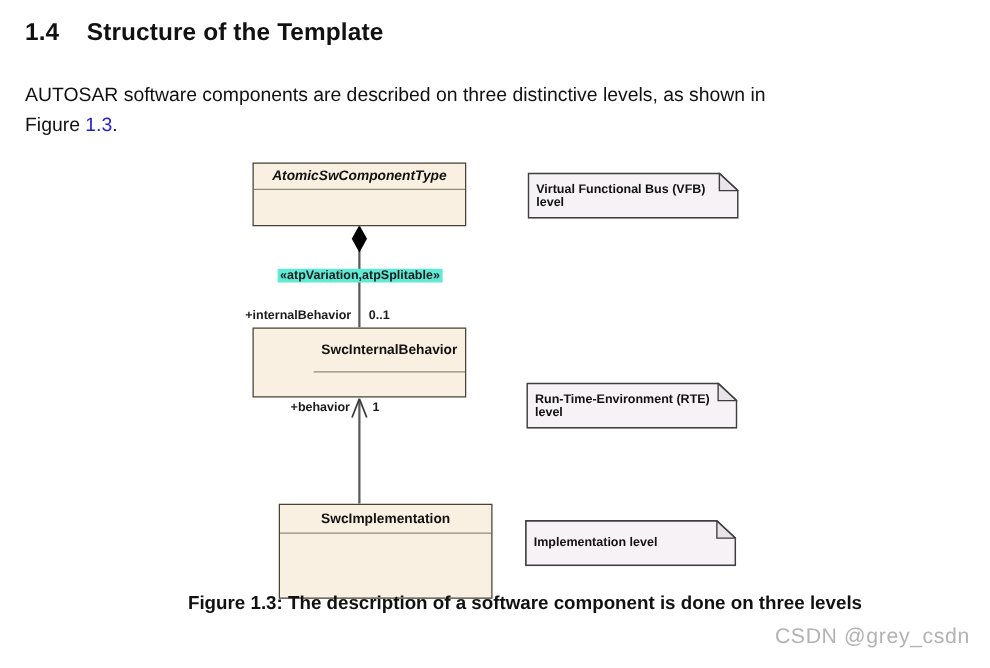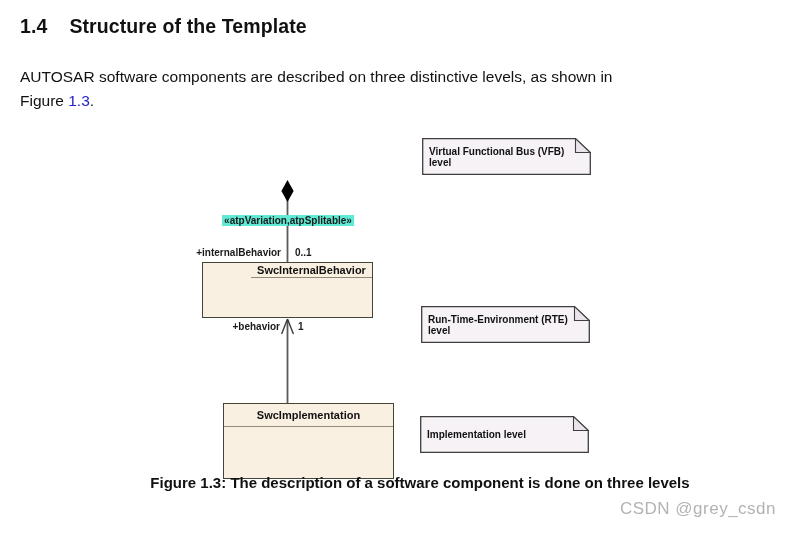--- a/index.html
+++ b/index.html
@@ -18,21 +18,21 @@
 
   
   .diagram { position: absolute; inset: 0; }
 
   .class-box { position: absolute; width: 171px; background: #faf0e1; border: 1.5px solid #44443a; }
   .class-title { display: flex; align-items: center; justify-content: center; border-bottom: 1.5px solid #8f8a7a; font-size: 11px; font-weight: bold; }
   .class-title.italic { font-style: italic; }
   #cls0 { left: 202px; top: 130px; height: 51px; }
   #cls0 .class-title { height: 21px; }
   #cls1 { left: 202px; top: 262px; height: 56px; }
-  #cls1 .class-title { height: 15px; margin-left: 48px; }
+  #cls1 .class-title { height: 35px; margin-left: 48px; }
   #cls2 { left: 202px; top: 403px; height: 76px; margin-left: 21px; }
   #cls2 .class-title { height: 23px; }
 
   .note { position: absolute; width: 169px; height: 37px; }
   .note svg { position: absolute; inset: 0; }
   .note-text { position: absolute; left: 7px; right: 16px; top: 0; bottom: 0; display: flex; align-items: center; font-size: 10px; font-weight: bold; color: #111; }
   #note0 { left: 422px; top: 138px; }
   #note1 { left: 421px; top: 270px; margin-top: 36px; }
   #note2 { left: 420px; top: 416px; }
 
@@ -65,20 +65,24 @@
     <svg class="connectors" width="792" height="534" viewBox="0 0 792 534">
       <line x1="287.5" y1="199" x2="287.5" y2="262" stroke="#5a5a5a" stroke-width="1.8"></line>
       <polygon points="287.5,180 293.6,191 287.5,202 281.4,191" fill="#000000"></polygon>
       <line x1="287.5" y1="320" x2="287.5" y2="403" stroke="#5a5a5a" stroke-width="1.8"></line>
       <g stroke="#3a3a3a" stroke-width="1.4" fill="none">
         <line x1="287.5" y1="319" x2="281.6" y2="334"></line>
         <line x1="287.5" y1="319" x2="293.4" y2="334"></line>
       </g>
     </svg>
 
+    <div class="class-box" id="cls0">
+      <div class="class-title italic">AtomicSwComponentType</div>
+      <div></div>
+    </div>
     <div class="class-box" id="cls1">
       <div class="class-title">SwcInternalBehavior</div>
       <div></div>
     </div>
     <div class="class-box" id="cls2">
       <div class="class-title">SwcImplementation</div>
       <div></div>
     </div>
 
     <div class="note" id="note0">

